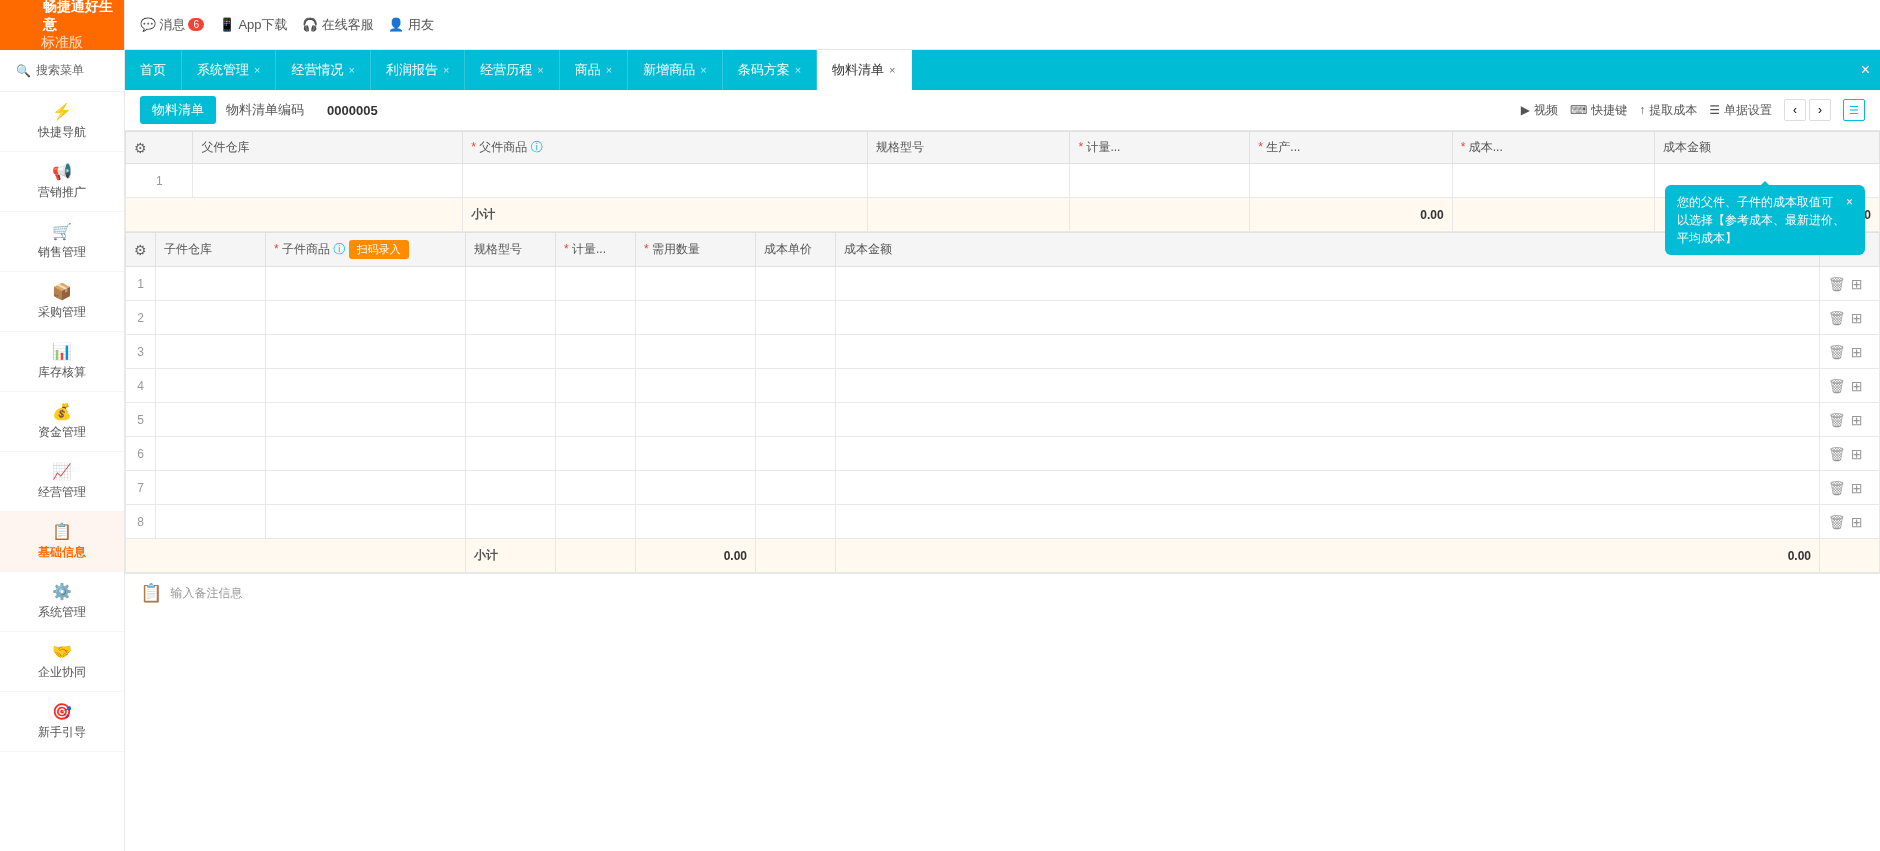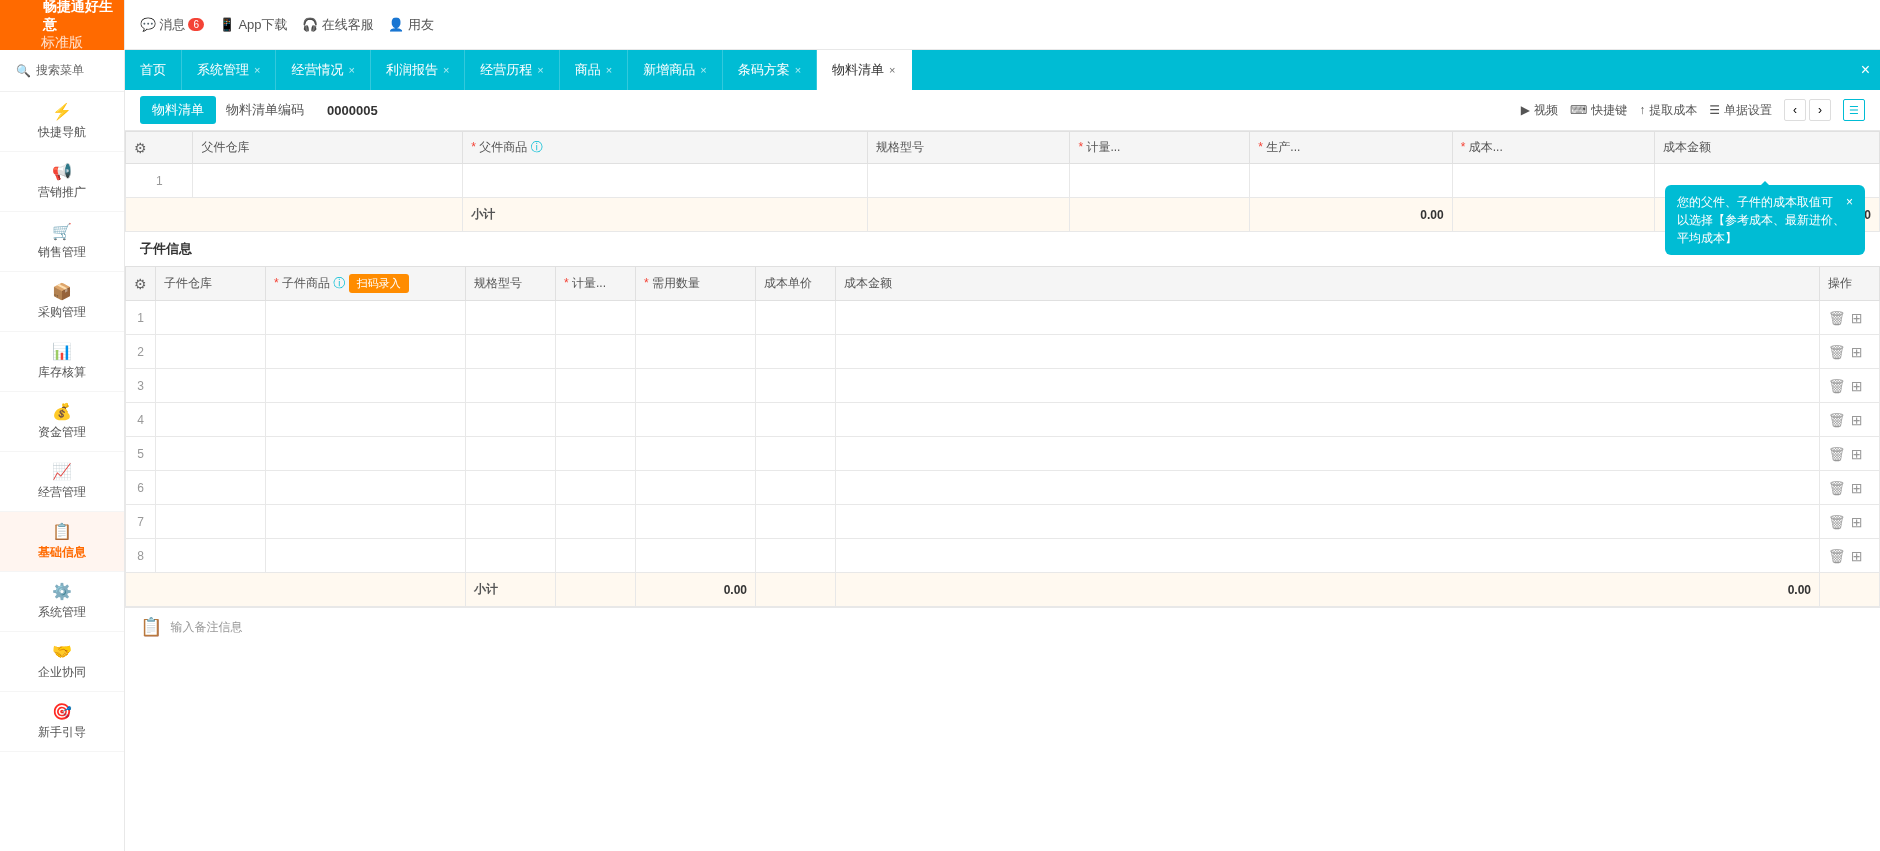--- a/index.html
+++ b/index.html
@@ -535,21 +535,20 @@
           <td class="subtotal-label" style="background:#fff9f0;">小计</td>
           <td style="background:#fff9f0;"></td>
           <td style="background:#fff9f0;"></td>
           <td class="subtotal-value" style="background:#fff9f0; text-align:right;">0.00</td>
           <td style="background:#fff9f0;"></td>
           <td class="subtotal-value col-amount" style="background:#fff9f0;">0.00</td>
         </tr>
       </tbody>
     </table>
 
-    <div class="section-title">子件信息</div>
 
     <table class="data-table">
       <thead>
         <tr>
           <th class="col-child-settings">
             <span class="icon-gear">⚙</span>
           </th>
           <th class="col-child-warehouse">
             <span>子件仓库</span>
           </th>

